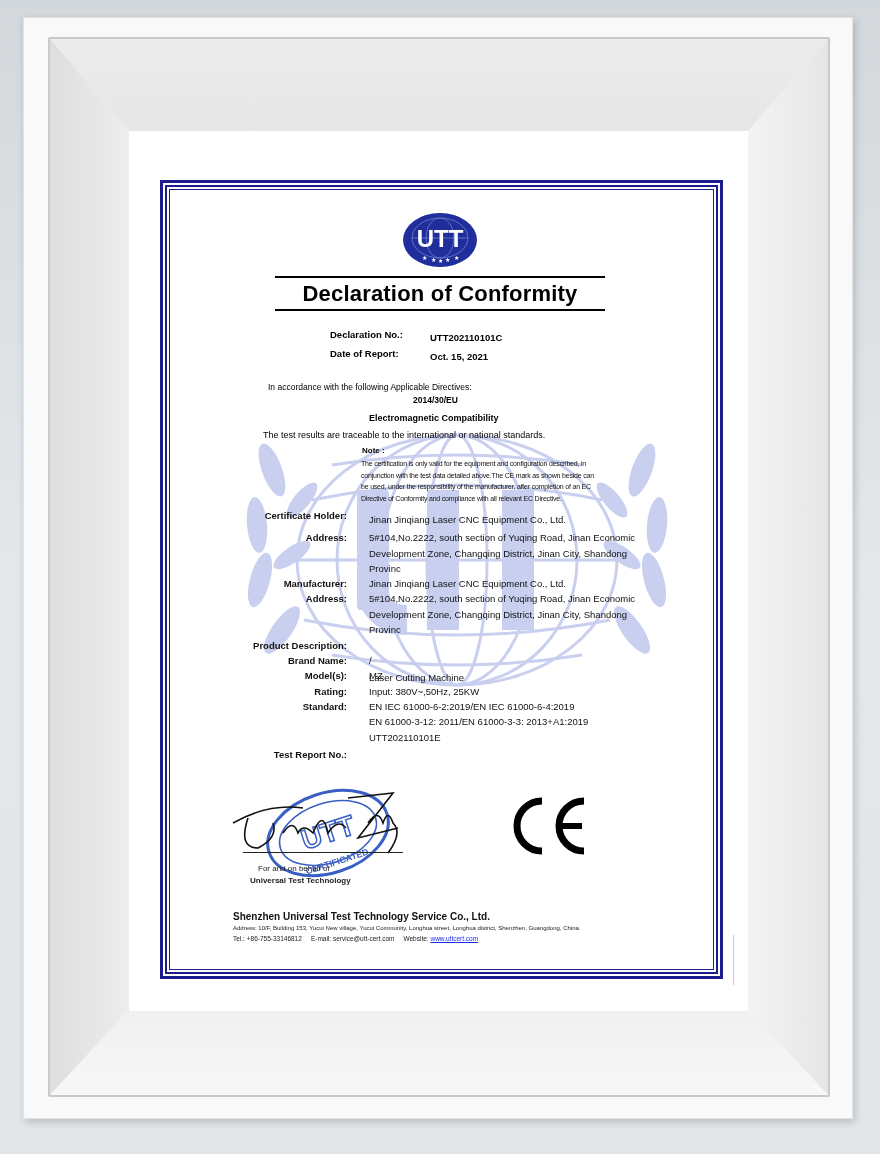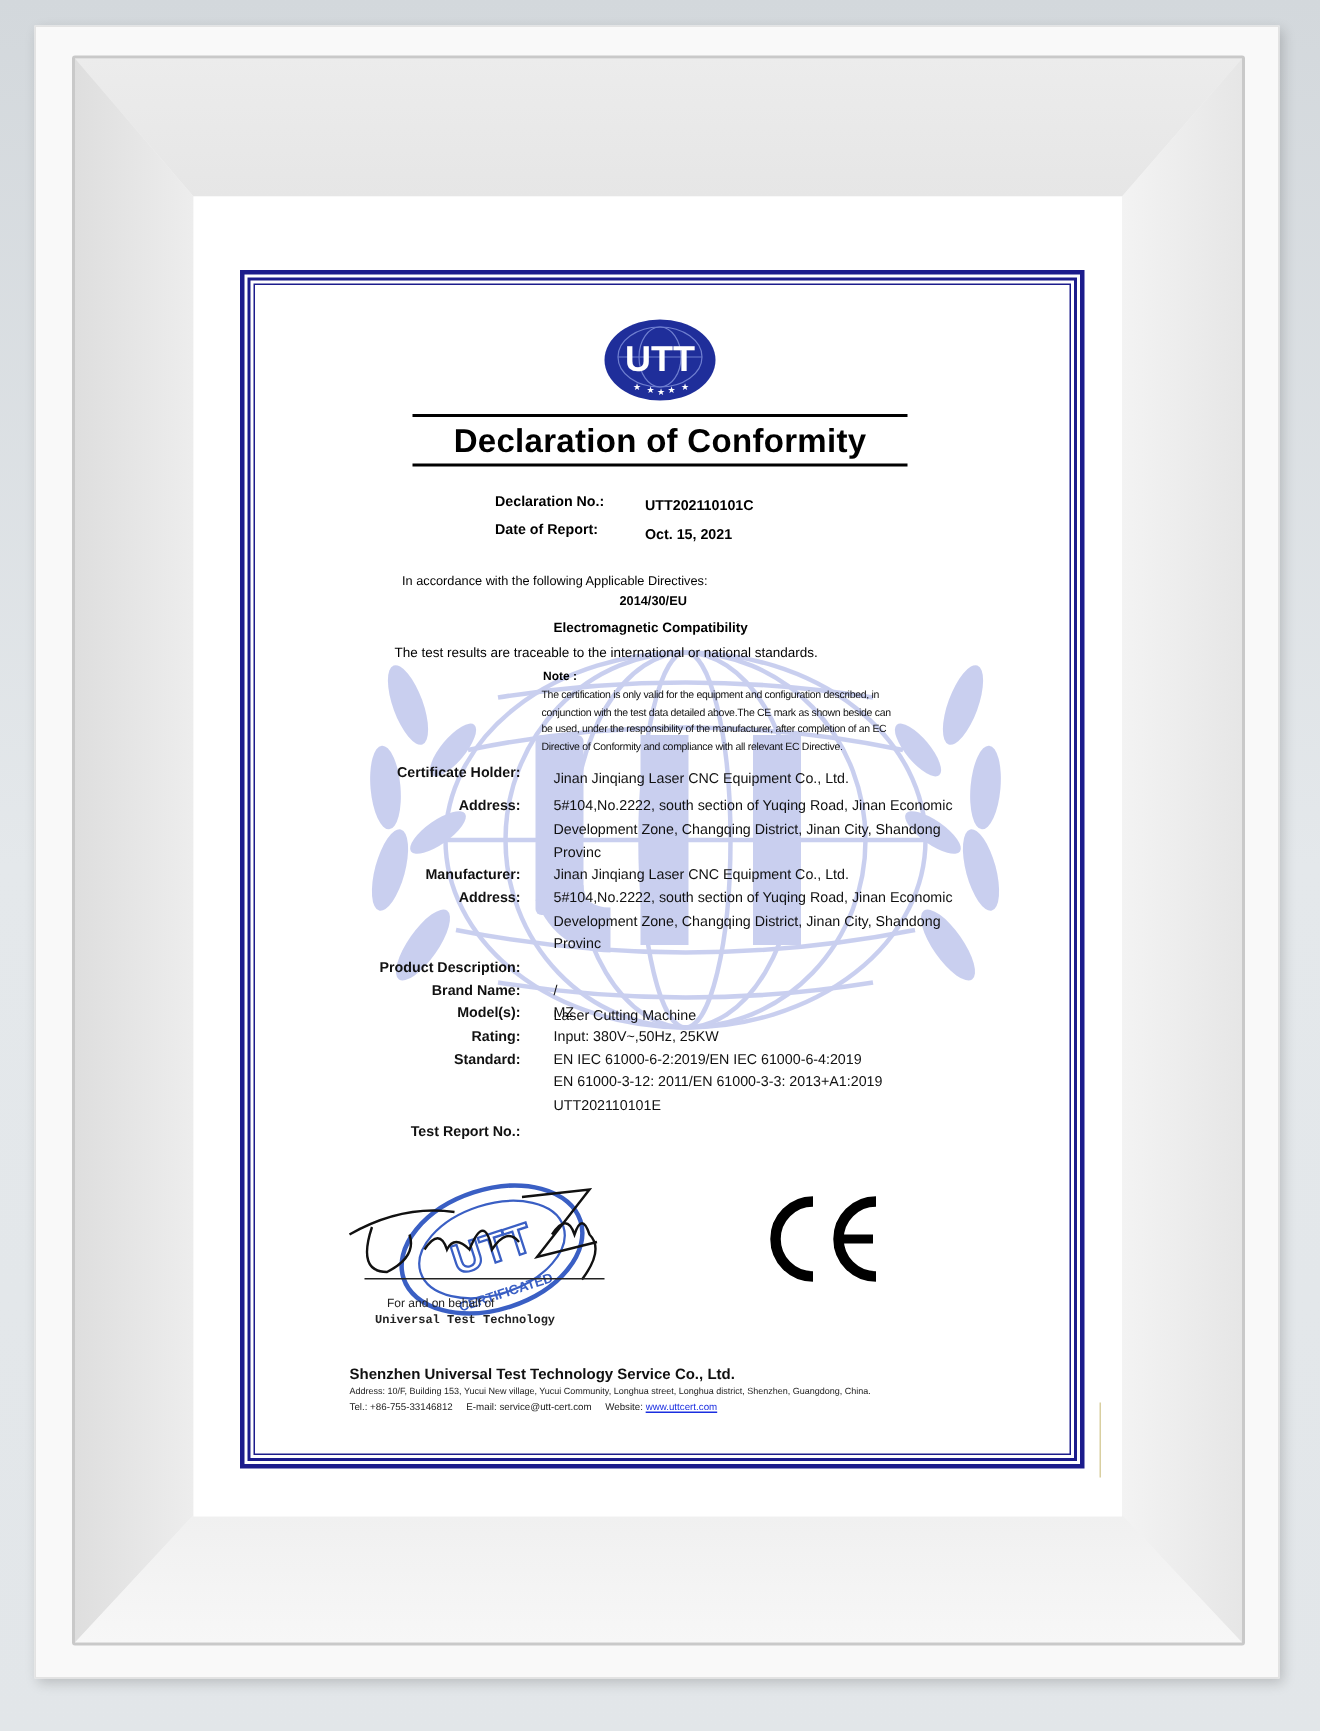--- a/index.html
+++ b/index.html
@@ -211,21 +211,21 @@
   <g transform="rotate(-18 100 55)" fill="none" stroke="#3a5fc4">
     <ellipse cx="100" cy="55" rx="62" ry="40" stroke-width="3"></ellipse>
     <ellipse cx="100" cy="55" rx="50" ry="30" stroke-width="1.5"></ellipse>
     <text x="100" y="64" text-anchor="middle" font-family="Liberation Sans, sans-serif" font-weight="bold" font-size="28" fill="none" stroke="#3a5fc4" stroke-width="1.5">UTT</text>
     <text x="100" y="88" text-anchor="middle" font-family="Liberation Sans, sans-serif" font-weight="bold" font-size="9" fill="#3a5fc4" stroke="none">CERTIFICATED</text>
   </g>
   <path d="M5 45 Q40 25 75 30 M20 40 Q10 70 30 70 Q50 60 45 45 M55 55 Q65 40 70 55 Q75 45 85 55 Q95 30 100 55 Q110 40 118 50 M120 20 L165 15 L130 60 L170 50 M140 45 Q150 30 155 45 Q160 30 165 45 Q175 55 160 75" fill="none" stroke="#111" stroke-width="1.6"></path>
 </svg>
 <div class="sig-line"></div>
 <div class="t" style="left:258px; top:864px; font-size:8px; color:#222;">For and on behalf of</div>
-<div class="t b" style="left:250px; top:876px; font-size:8px; color:#222;font-family:Liberation Mono, monospace;">Universal Test Technology</div>
+<div class="t b" style="left:250px; top:876px; font-size:8px; color:#222;">Universal Test Technology</div>
 
 <svg class="ce" viewBox="0 0 80 58">
   <path d="M30 4 A24 24 0 0 0 30 54" fill="none" stroke="#000" stroke-width="7"></path>
   <path d="M72 4 A24 24 0 0 0 72 54" fill="none" stroke="#000" stroke-width="7"></path>
   <line x1="50" y1="29" x2="70" y2="29" stroke="#000" stroke-width="6"></line>
 </svg>
 
 <div class="foot-company">Shenzhen Universal Test Technology Service Co., Ltd.</div>
 <div class="foot-addr">Address: 10/F, Building 153, Yucui New village, Yucui Community, Longhua street, Longhua district, Shenzhen, Guangdong, China.</div>
 <div class="foot-contact">

